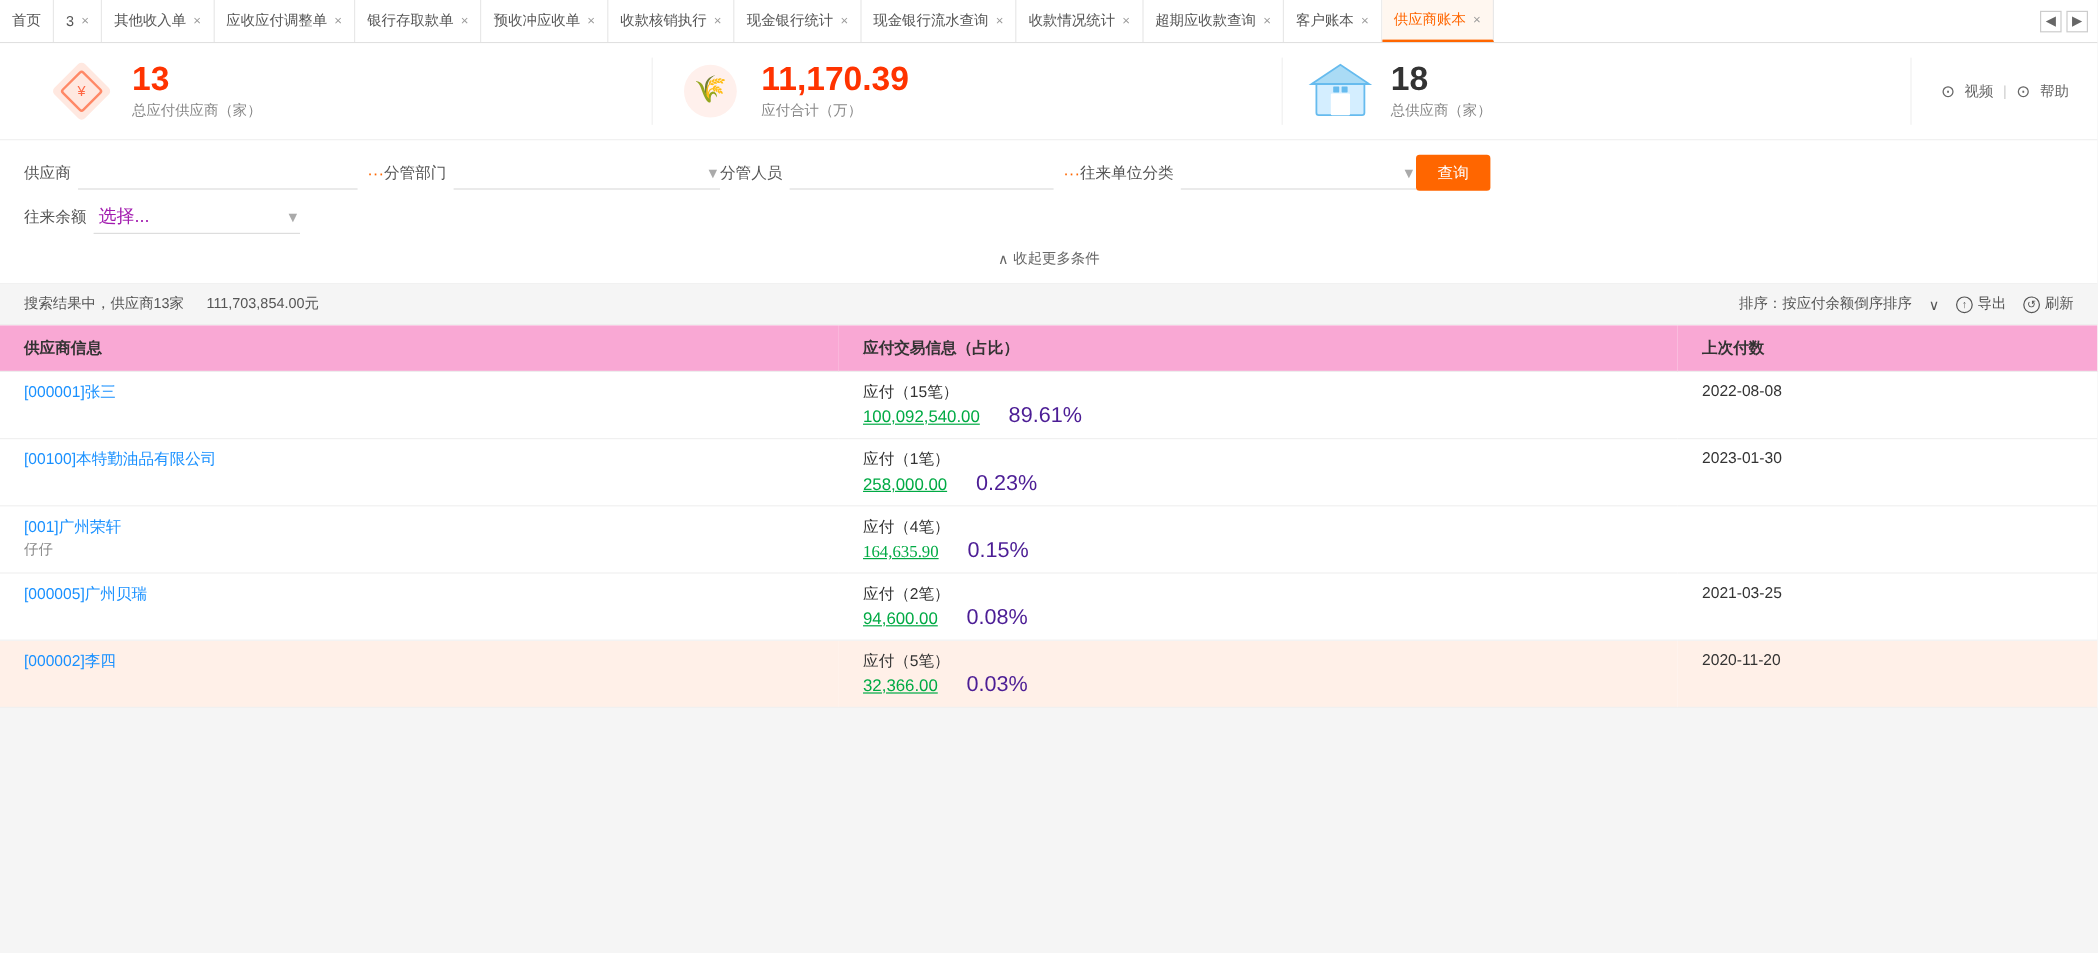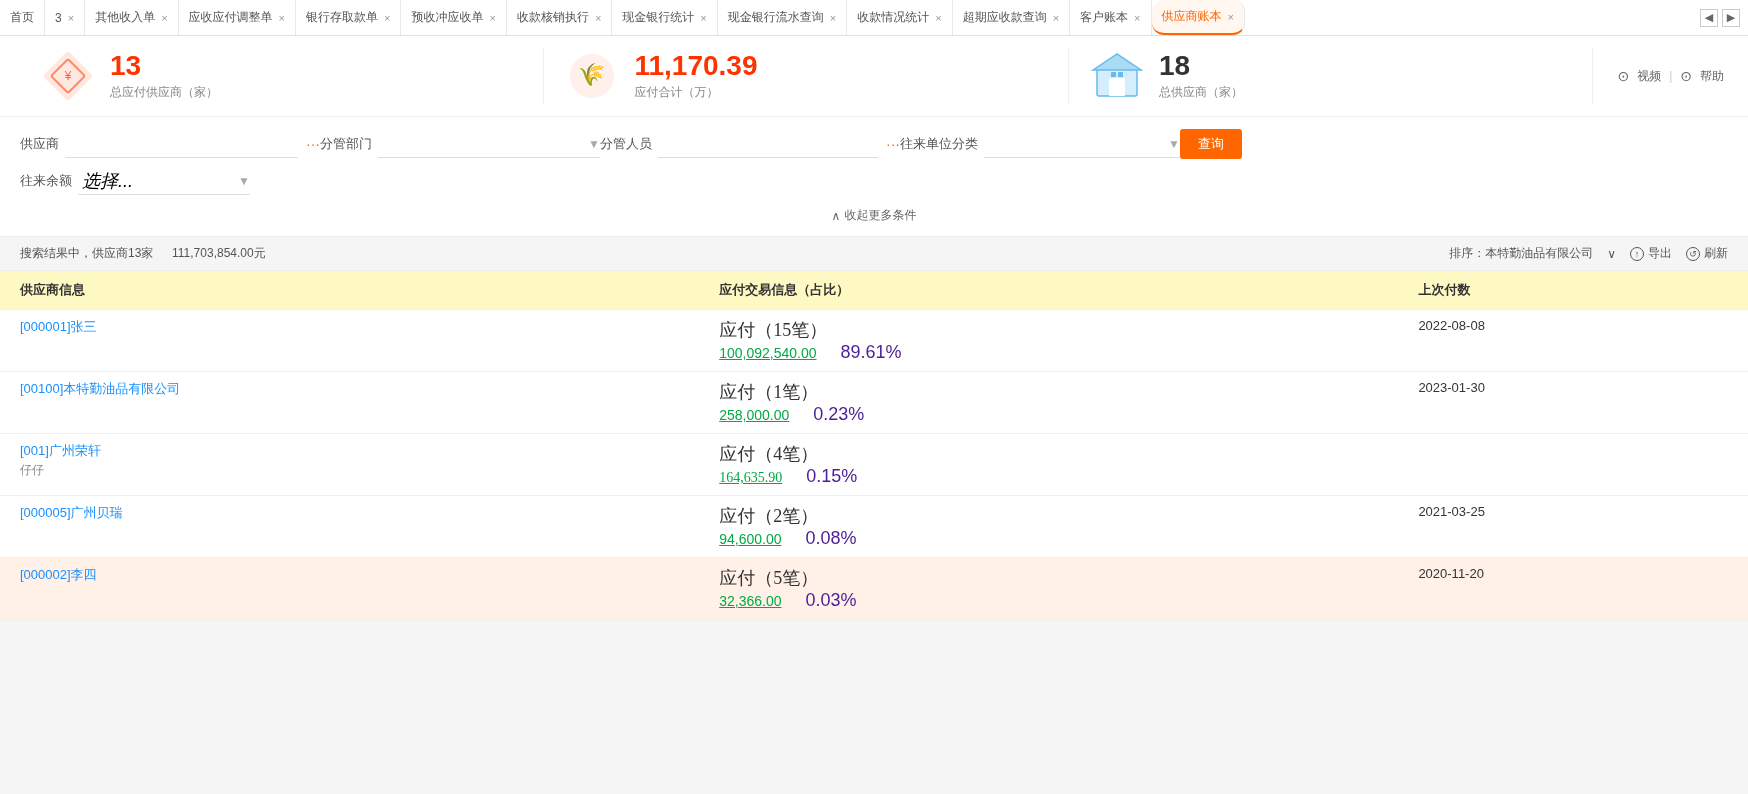--- a/index.html
+++ b/index.html
@@ -23,21 +23,20 @@
       color: #555;
       border-right: 1px solid #e8e8e8;
       white-space: nowrap;
       cursor: pointer;
       flex-shrink: 0;
     }
     .nav-tab.active {
       background: #fff7f0;
       color: #ff6600;
       border-bottom: 2px solid #ff6600;
-      border-radius: 12px;
     }
     .nav-tab .close-btn {
       margin-left: 6px;
       font-size: 11px;
       color: #999;
       cursor: pointer;
     }
     .nav-arrows {
       display: flex;
       align-items: center;
@@ -148,27 +147,26 @@
       display: flex;
       align-items: center;
       border-bottom: 1px solid #ddd;
       height: 28px;
       position: relative;
     }
     .filter-select {
       flex: 1;
       border: none;
       outline: none;
-      font-size: 18px;
+      font-size: 15px;
       background: transparent;
-      color: #000000;
+      color: #a21caf;
       appearance: none;
       cursor: pointer;
       padding: 0 4px;
-      font-style: italic;
     }
     .dropdown-arrow {
       color: #aaa;
       font-size: 12px;
       pointer-events: none;
     }
     .ellipsis-btn {
       color: #ff6600;
       font-size: 14px;
       cursor: pointer;
@@ -242,21 +240,21 @@
       width: 100%;
       border-collapse: collapse;
     }
     .data-table th {
       padding: 10px 20px;
       text-align: left;
       font-weight: 600;
       font-size: 13px;
       color: #333;
       border-bottom: 1px solid #eee;
-      background: #fef9c3;
+      background: #f9a8d4;
     }
     .data-table td {
       padding: 8px 20px;
       font-size: 13px;
       color: #333;
       border-bottom: 1px solid #f0f0f0;
       vertical-align: top;
     }
     .data-table tr.highlighted td { background: #fff0e8; }
     .supplier-link {
@@ -266,21 +264,21 @@
     }
     .supplier-sub { font-size: 12px; color: #888; margin-top: 2px; }
     .amount-green {
       color: #00aa44;
       font-size: 14px;
       font-weight: 500;
       display: block;
       text-decoration: underline;
       cursor: pointer;
     }
-    .tx-label { font-size: 18px; color: #333; font-family: Liberation Serif, serif; }
+    .tx-label { font-size: 13px; color: #333; }
     .tx-percent { font-size: 18px; color: #4c1d95; margin-left: 10px; }
     .last-pay { font-size: 13px; color: #333; }
     
     .table-container::-webkit-scrollbar { width: 6px; height: 6px; }
     .table-container::-webkit-scrollbar-thumb { background: #ccc; border-radius: 3px; }
   </style>
 </head>
 <body>
 
 <div class="top-nav">
@@ -453,21 +451,21 @@
   </div>
 </div>
 
 <div class="result-bar">
   <div class="result-info">
     <span>搜索结果中，供应商13家</span>
     <span>　</span>
     <span>111,703,854.00元</span>
   </div>
   <div class="toolbar">
-    <span class="sort-label">排序：本特勤油品有限公司</span>
+    <span class="sort-label">排序：按应付余额倒序排序</span>
     <span class="sort-select-wrapper">
       <span>∨</span>
     </span>
     <div class="export-btn">
       <span class="icon-circle">↑</span>
       <span>导出</span>
     </div>
     <div class="refresh-btn">
       <span class="icon-circle">↺</span>
       <span>刷新</span>

